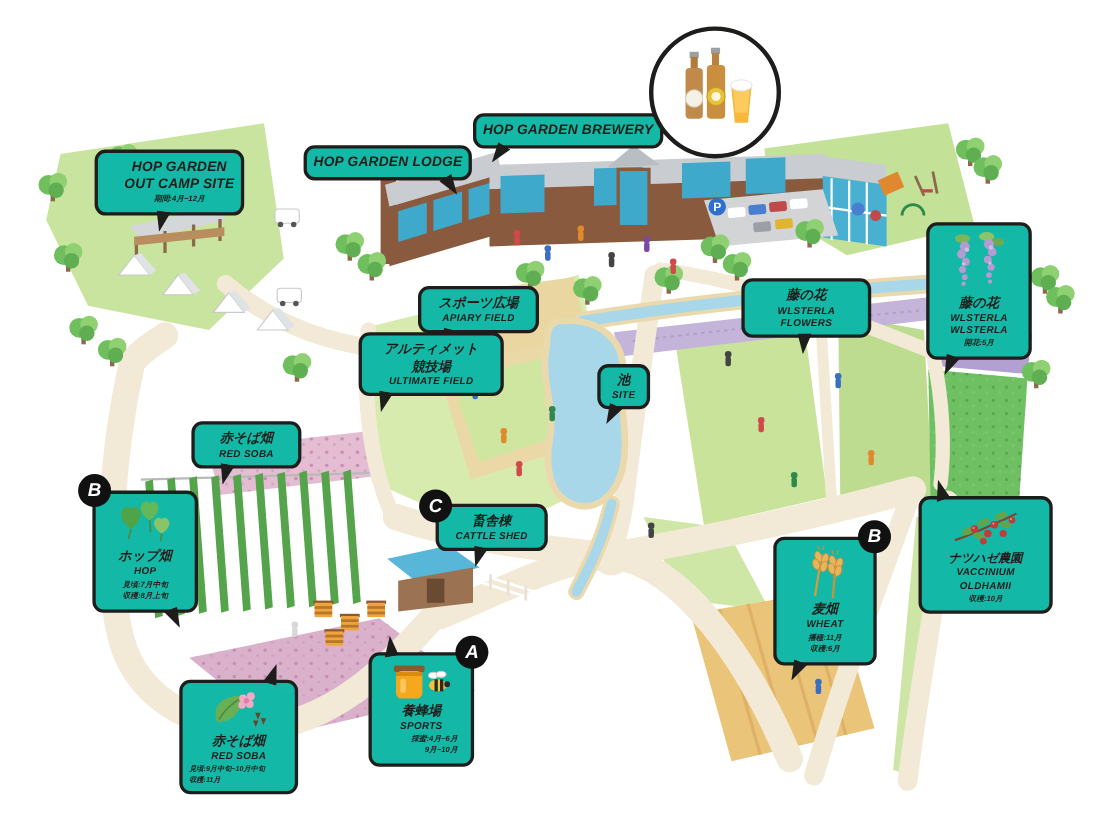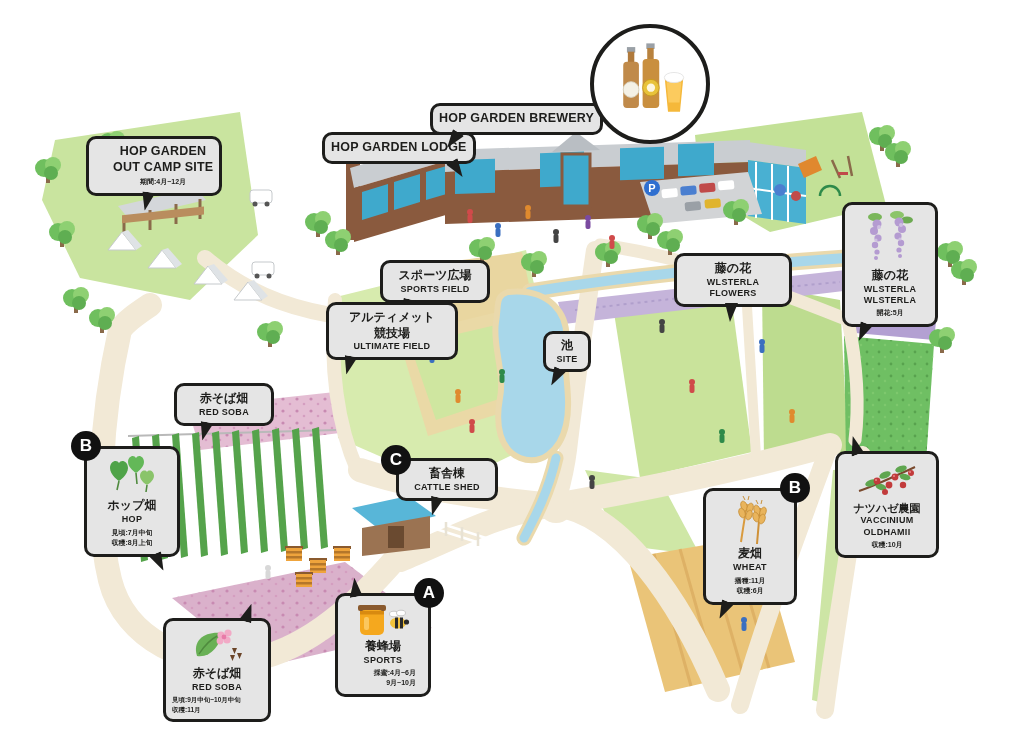--- a/index.html
+++ b/index.html
@@ -1,20 +1,20 @@
 <!DOCTYPE html>
 <html><head>
 <meta charset="utf-8">
 <style>
   html,body{margin:0;padding:0;background:#ffffff;}
   body{font-family:"Liberation Sans","DejaVu Sans",sans-serif;color:#1d1d1b;}
   .stage{position:relative;width:1016px;height:741px;background:#ffffff;overflow:hidden;}
   .base{position:absolute;left:0;top:0;}
   .title{position:absolute;left:38px;top:40px;margin:0;font-size:19px;font-weight:900;letter-spacing:1.5px;color:#1a1a1a;z-index:8;}
-  .bubble{position:absolute;background:#e5e5e5;border:3px solid #1d1d1b;border-radius:10px;text-align:center;padding:5px 6px;z-index:6;box-sizing:border-box;}
+  .bubble{position:absolute;background:#14b8a6;border:3px solid #1d1d1b;border-radius:10px;text-align:center;padding:5px 6px;z-index:6;box-sizing:border-box;font-style:italic;}
   .en-lg{font-size:12.5px;font-weight:800;line-height:1.25;letter-spacing:.2px;white-space:nowrap;}
   .jp{font-size:12px;font-weight:800;line-height:1.3;}
   .jp-sm{font-size:11px;font-weight:800;line-height:1.3;}
   .en{font-size:9px;font-weight:800;letter-spacing:.3px;line-height:1.25;}
   .note{font-size:7px;font-weight:700;margin-top:2px;line-height:1.5;}
   .note-left{text-align:left;}
   .note-right{text-align:right;}
   .tail{position:absolute;width:13px;height:19px;background:#1d1d1b;clip-path:polygon(0 0,100% 0,38% 100%);z-index:5;}
   .badge{position:absolute;width:30px;height:30px;border-radius:50%;background:#111111;color:#ffffff;font-weight:900;font-size:17px;display:flex;align-items:center;justify-content:center;z-index:7;}
   .b-ill{display:block;margin:0 auto 2px auto;}
@@ -273,33 +273,33 @@
     </svg>
   </div>
 
   <div class="bubble" style="left:86px;top:136px;width:136px;padding-left:24px;">
     <div class="en-lg">HOP GARDEN</div>
     <div class="en-lg">OUT CAMP SITE</div>
     <div class="note">期間:4月~12月</div>
     <span class="tail" style="left:52px;bottom:-18px;transform:rotate(8deg);"></span>
   </div>
 
-  <div class="bubble" style="left:276px;top:132px;margin-left:46px;">
+  <div class="bubble" style="left:276px;top:132px;">
     <div class="en-lg">HOP GARDEN LODGE</div>
     <span class="tail" style="right:10px;bottom:-18px;transform:rotate(-30deg) scaleX(-1);"></span>
   </div>
 
   <div class="bubble" style="left:430px;top:103px;">
     <div class="en-lg">HOP GARDEN BREWERY</div>
     <span class="tail" style="left:14px;bottom:-18px;transform:rotate(32deg);"></span>
   </div>
 
   <div class="bubble" style="left:380px;top:260px;width:110px;">
     <div class="jp">スポーツ広場</div>
-    <div class="en">SPORTS FIELD</div>
+    <div class="en">APIARY FIELD</div>
     <span class="tail" style="left:18px;bottom:-18px;transform:rotate(14deg);"></span>
   </div>
 
   <div class="bubble" style="left:326px;top:302px;width:132px;">
     <div class="jp">アルティメット</div>
     <div class="jp">競技場</div>
     <div class="en">ULTIMATE FIELD</div>
     <span class="tail" style="left:14px;bottom:-18px;transform:rotate(10deg);"></span>
   </div>
 
@@ -446,21 +446,21 @@
     </svg>
     <div class="jp">麦畑</div>
     <div class="en">WHEAT</div>
     <div class="note" style="margin-top:3px;">
       <div>播種:11月</div>
       <div>収穫:6月</div>
     </div>
     <span class="tail" style="left:12px;bottom:-18px;transform:rotate(22deg);"></span>
   </div>
 
-  <div class="bubble" style="left:835px;top:451px;width:104px;">
+  <div class="bubble" style="left:835px;top:451px;width:122px;">
     <svg class="b-ill" width="64" height="40" viewBox="0 0 64 40">
       <path d="M4,32 C22,26 42,16 60,8" stroke="#7a4a2e" stroke-width="2" fill="none"></path>
       <g fill="#5fa64f">
         <ellipse cx="16" cy="24" rx="6" ry="3.2" transform="rotate(-20 16 24)"></ellipse>
         <ellipse cx="30" cy="16" rx="6" ry="3.2" transform="rotate(-22 30 16)"></ellipse>
         <ellipse cx="46" cy="10" rx="6" ry="3.2" transform="rotate(-18 46 10)"></ellipse>
         <ellipse cx="26" cy="28" rx="5.5" ry="3" transform="rotate(15 26 28)"></ellipse>
         <ellipse cx="50" cy="18" rx="5.5" ry="3" transform="rotate(12 50 18)"></ellipse>
       </g>
       <g fill="#c23b3b">

